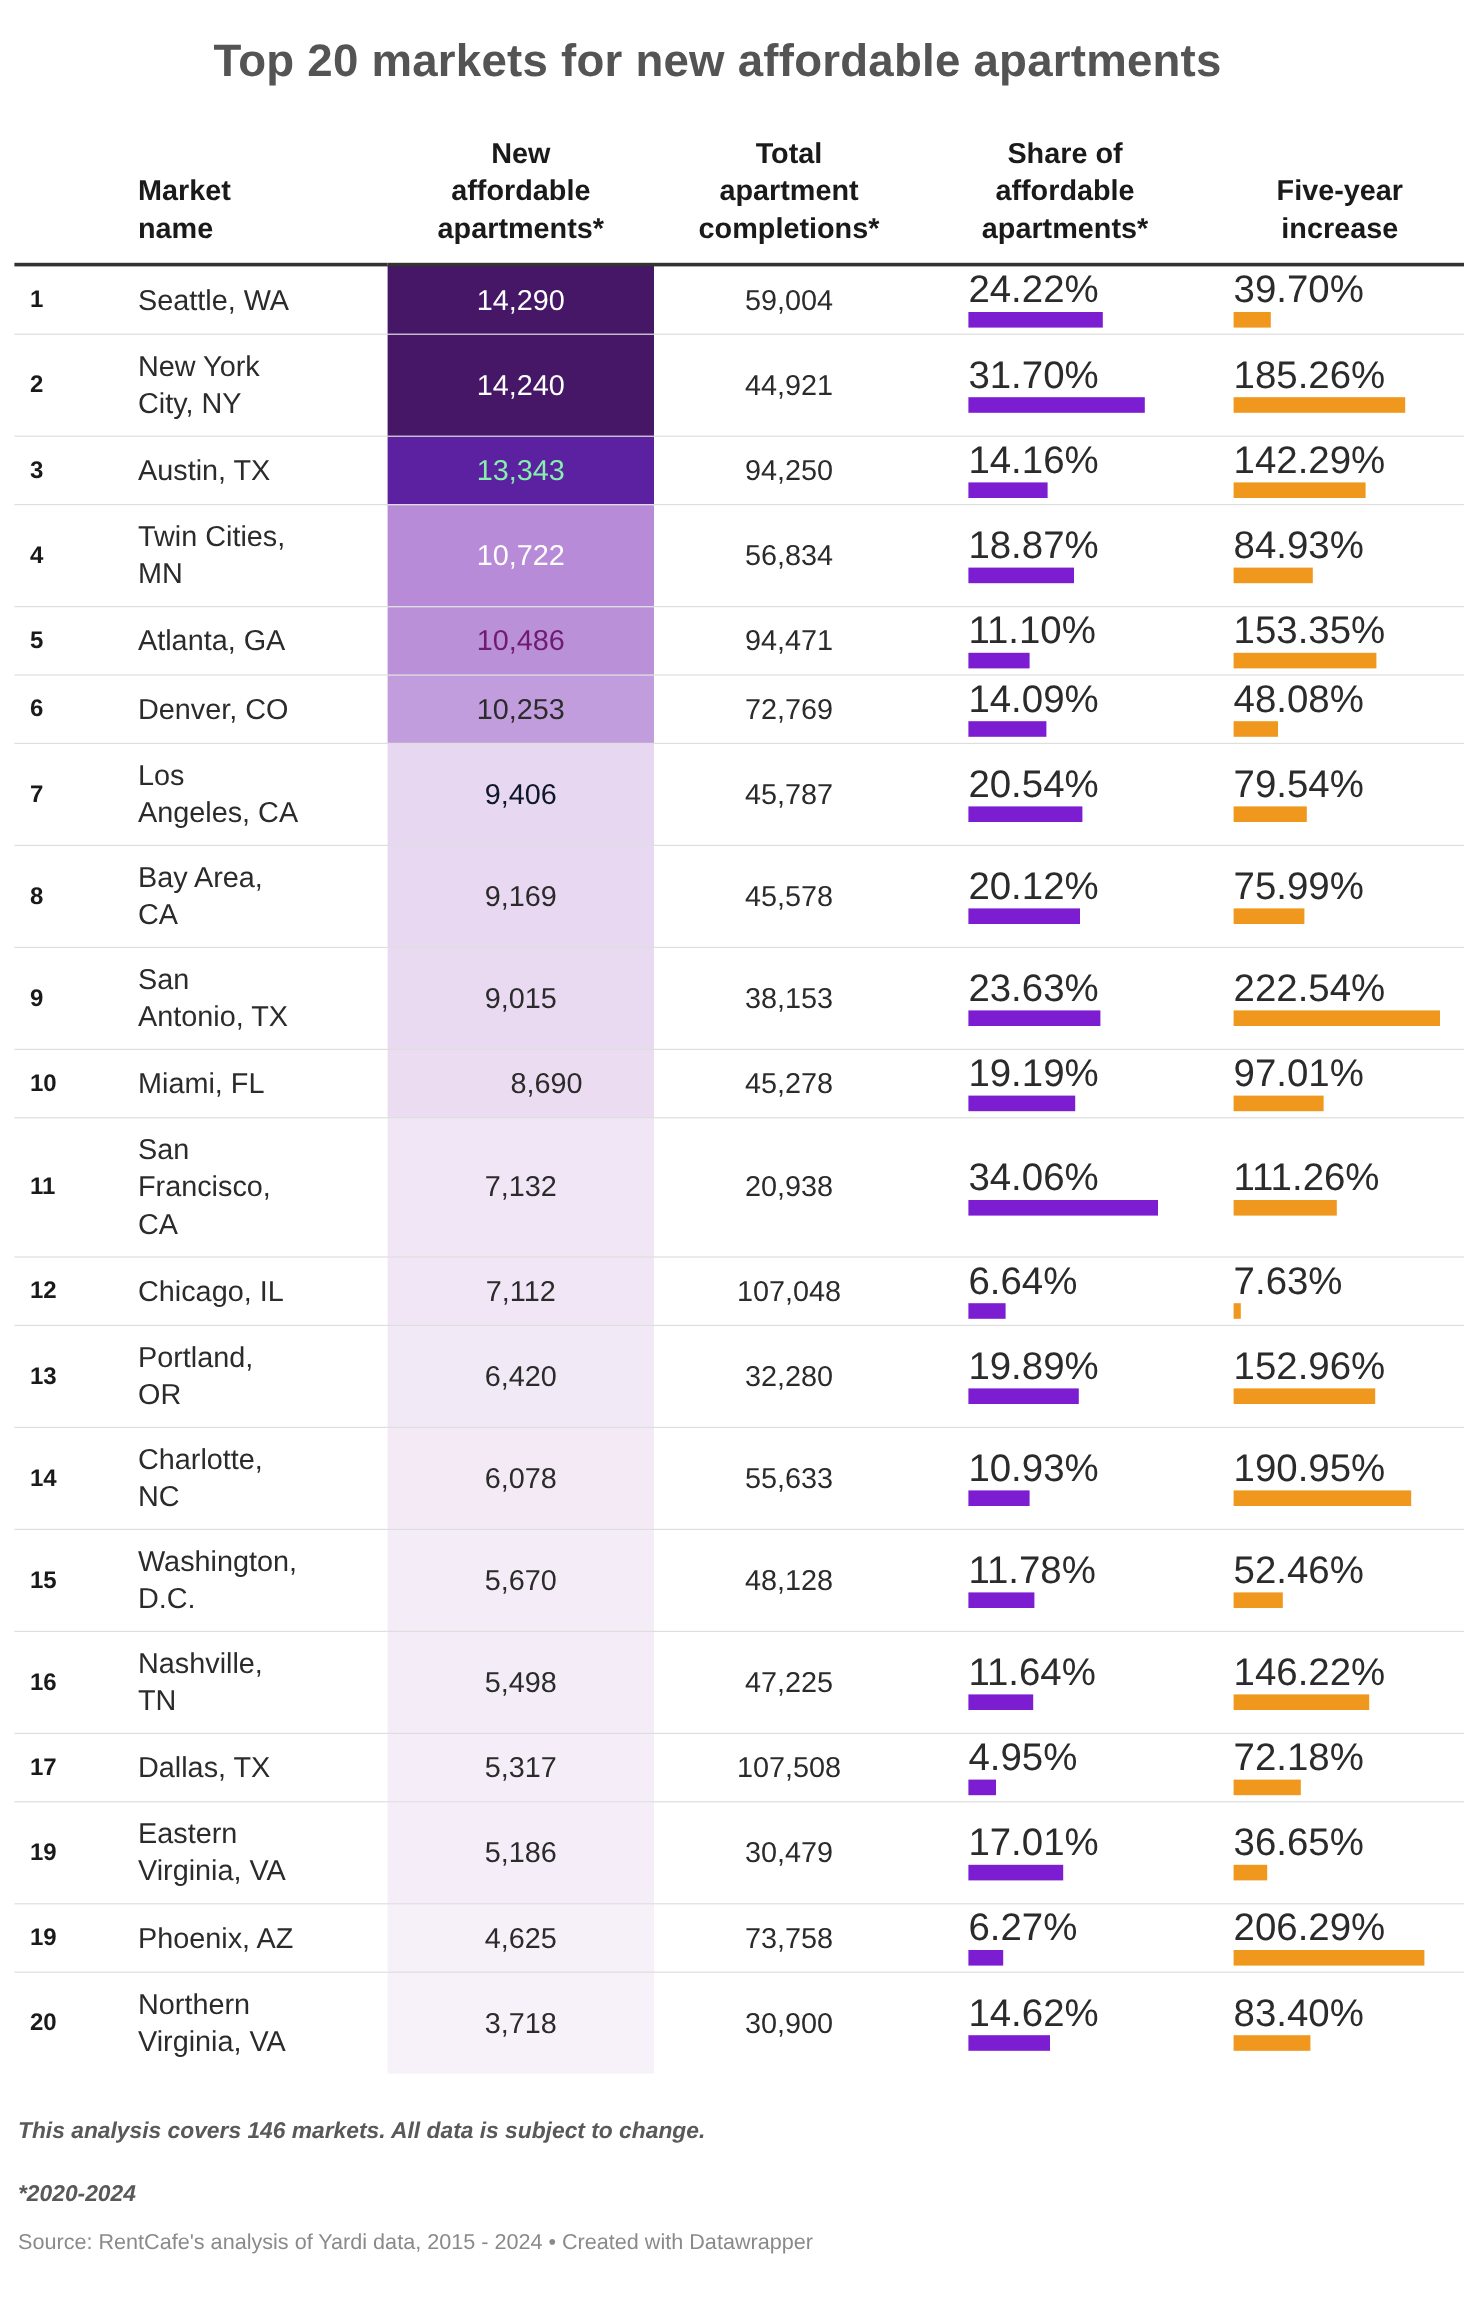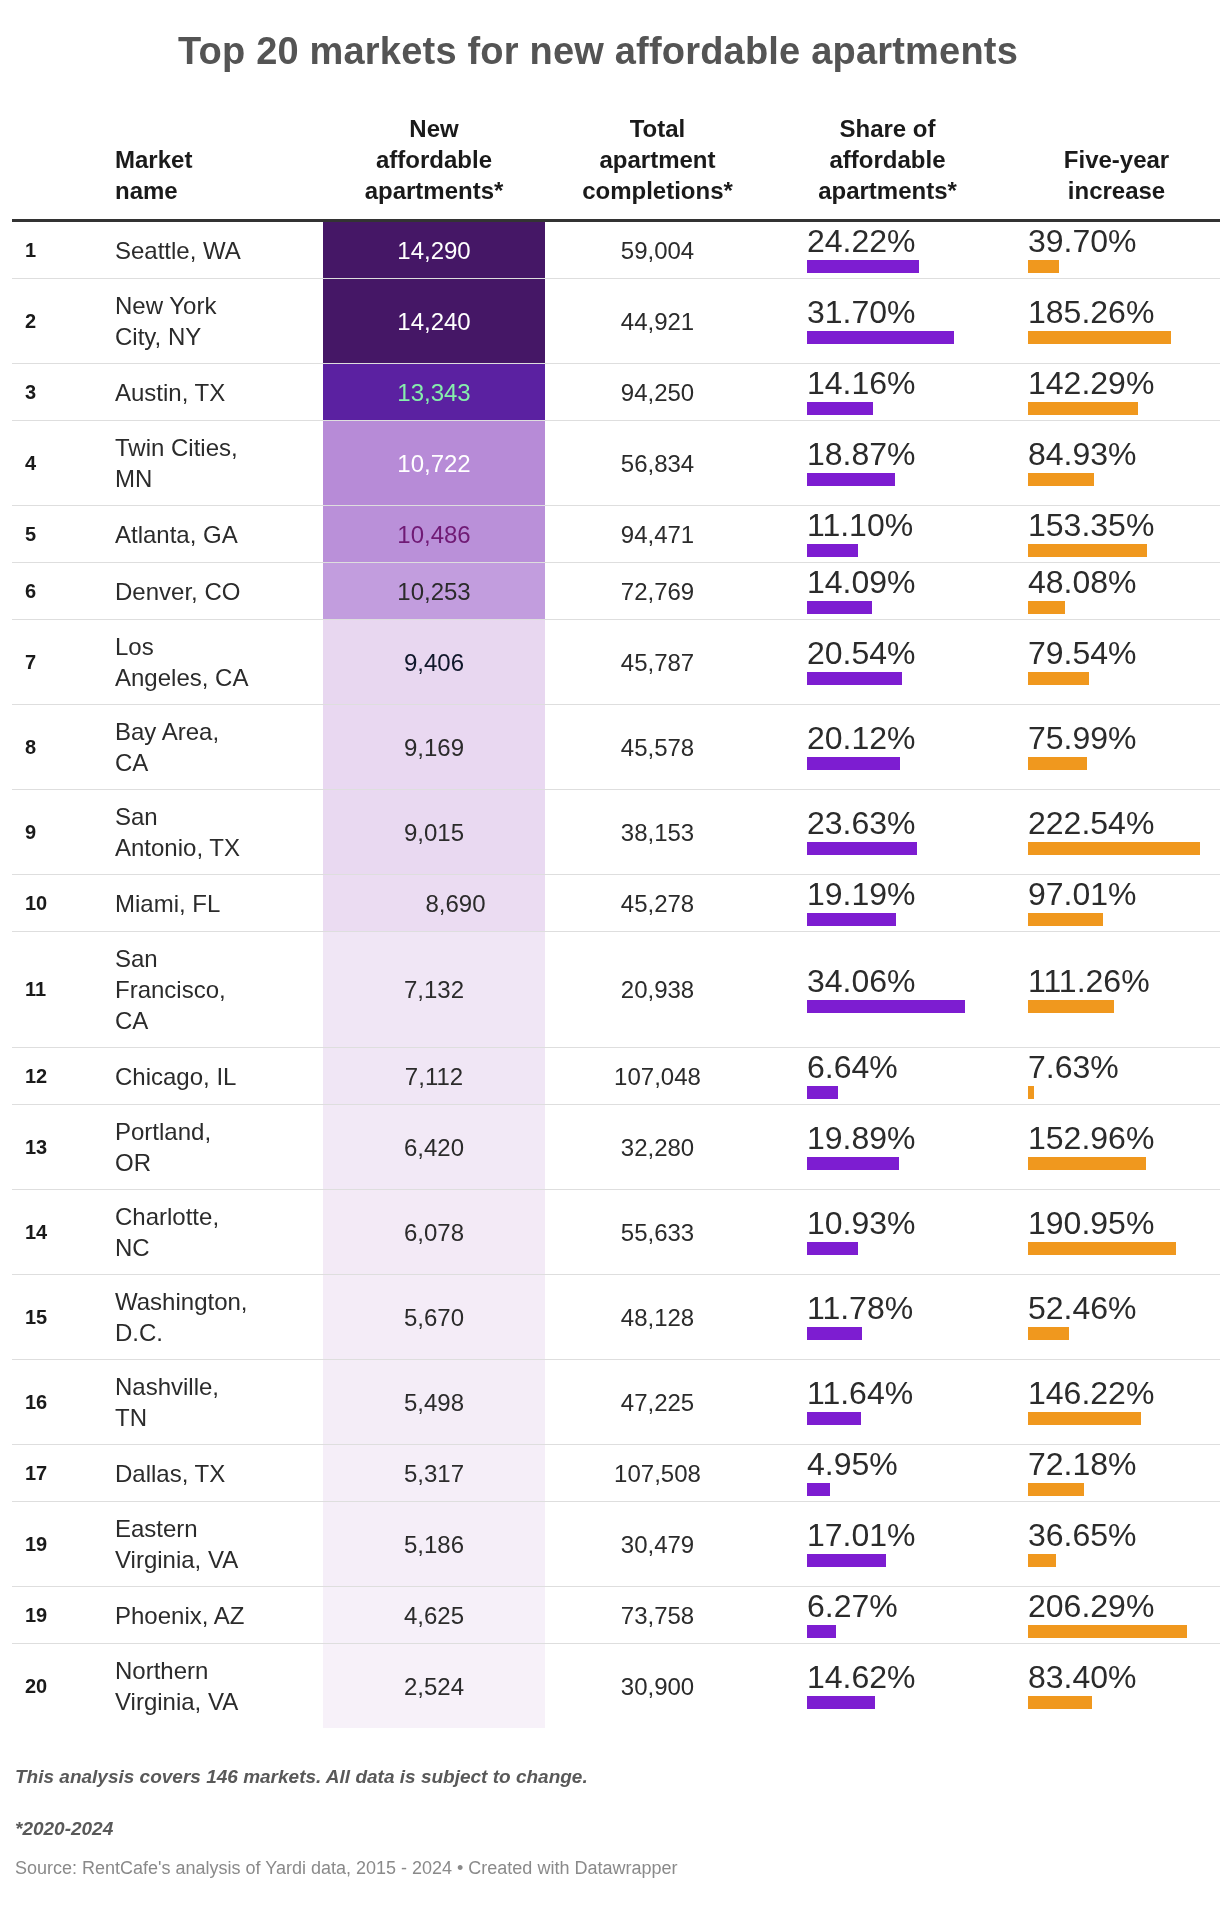--- a/index.html
+++ b/index.html
@@ -407,21 +407,21 @@
           </td>
           <td class="fy">
             <div class="pct">206.29%</div>
             <div class="bar" style="background: rgb(240, 152, 30); width: 159px;"></div>
           </td>
         </tr>
         <tr>
           <td class="rank">20</td>
           <td class="market">Northern
 Virginia, VA</td>
-          <td class="heat" style="background: rgb(247, 241, 249); color: rgb(43, 43, 43);">2,524</td>
+          <td class="heat" style="background: rgb(247, 241, 249); color: rgb(43, 43, 43);">3,718</td>
           <td class="total">30,900</td>
           <td class="share">
             <div class="pct">14.62%</div>
             <div class="bar" style="background: rgb(125, 29, 209); width: 68px;"></div>
           </td>
           <td class="fy">
             <div class="pct">83.40%</div>
             <div class="bar" style="background: rgb(240, 152, 30); width: 64px;"></div>
           </td>
         </tr>

